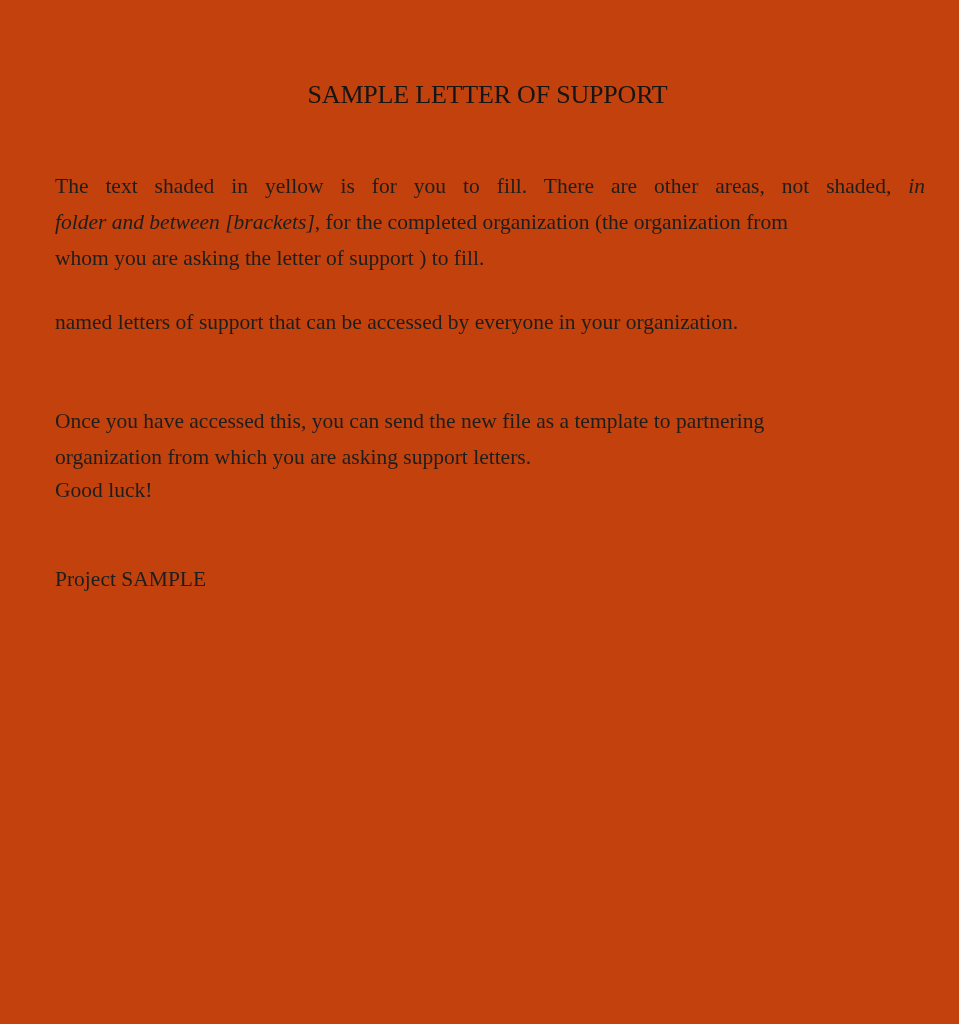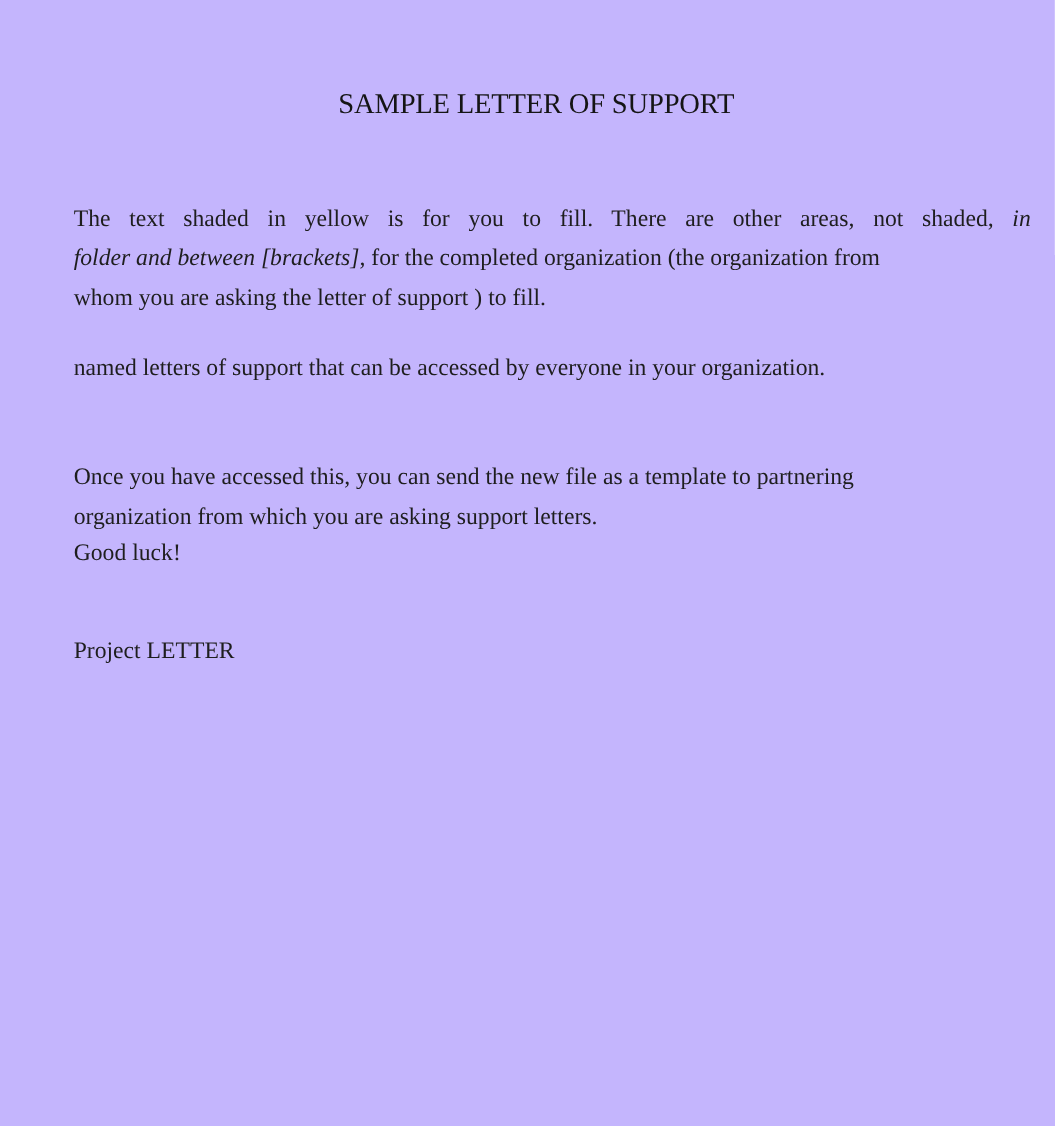--- a/index.html
+++ b/index.html
@@ -12,42 +12,42 @@
       height: 1024px;
       position: relative;
       overflow: hidden;
       font-family: "DejaVu Serif", "Liberation Serif", serif;
       color: #1e1e1e;
     }
     .page {
       position: absolute;
       left: 0; top: 0;
       width: 959px; height: 1024px;
-      background: #c4b5fd;
+      background: #c2410c;
     }
     .title {
       position: absolute;
       top: 80px;
       left: 0;
       width: 975px;
       text-align: center;
       font-family: "Liberation Serif", "DejaVu Serif", serif;
       font-size: 26px;
       letter-spacing: -0.2px;
       color: #151515;
     }
     .para {
       position: absolute;
       left: 55px;
       width: 870px;
       font-family: "Liberation Serif", "DejaVu Serif", serif;
       font-size: 21.5px;
       line-height: 36px;
       color: #1e1e1e;
-      margin: 12px;
+      margin: 0;
     }
     .p1 { top: 168px; }
     .p2 { top: 304px; }
     .p3 { top: 403px; }
     .p4 { top: 472px; }
     .p5 { top: 561px; }
     .ital { font-style: italic; }
     .line { display: block; white-space: nowrap; }
     .line.j { text-align: justify; text-align-last: justify; white-space: normal; }
   </style>
@@ -68,15 +68,15 @@
     <span class="line">named letters of support that can be accessed by everyone in your organization.</span>
   </div>
 
   <div class="para p3">
     <span class="line">Once you have accessed this, you can send the new file as a template to partnering</span>
     <span class="line">organization from which you are asking support letters.</span>
   </div>
 
   <div class="para p4">Good luck!</div>
 
-  <div class="para p5">Project LETTER</div>
+  <div class="para p5">Project SAMPLE</div>
 
 </div>
 
 </body></html>

